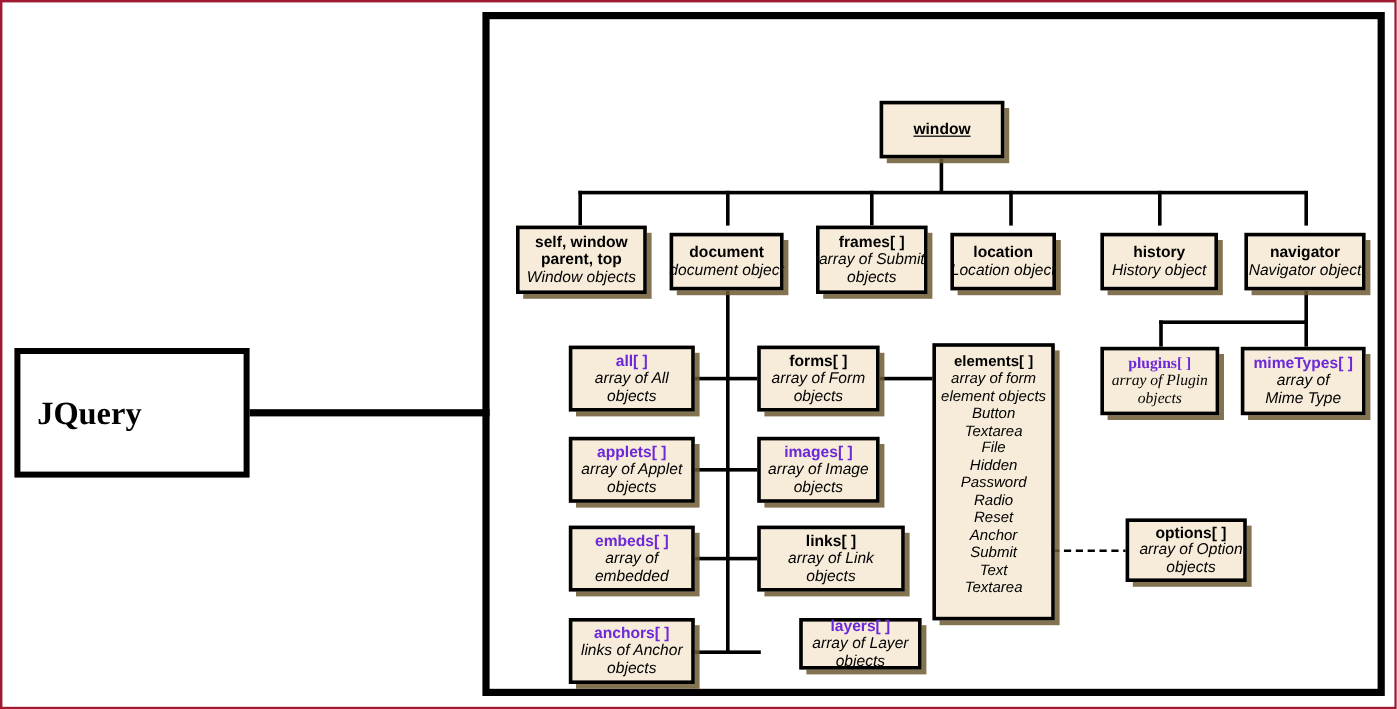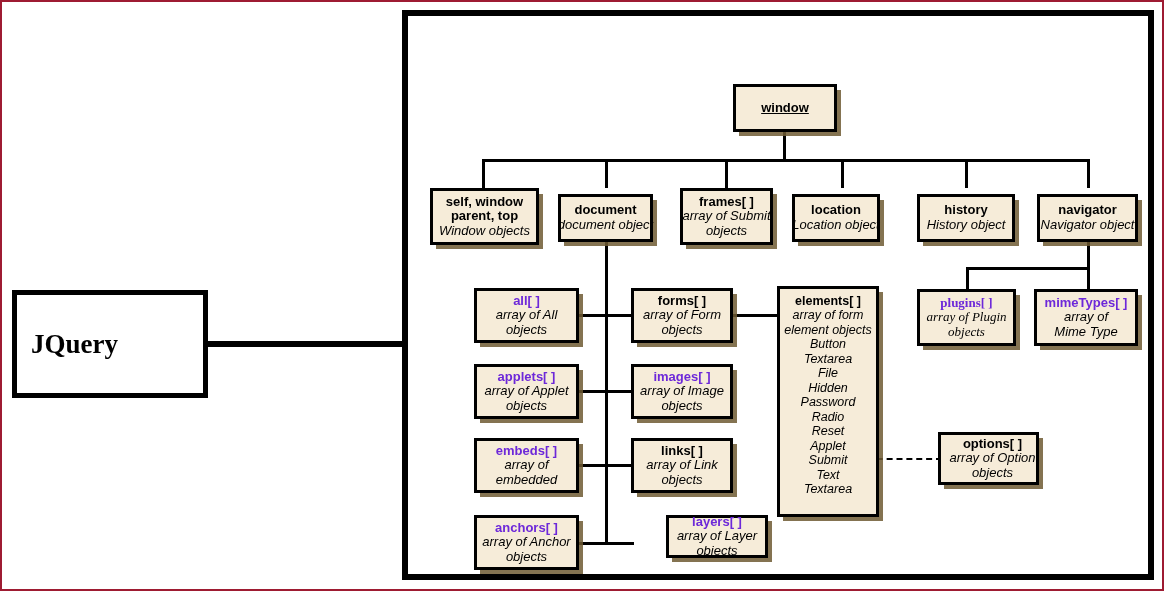--- a/index.html
+++ b/index.html
@@ -231,37 +231,37 @@
   </div>
 
   <div class="node" style="left:472px; top:436px; width:105px; height:55px;">
     <span class="t blue">embeds[ ]</span>
     <span class="d">array of</span>
     <span class="d">embedded</span>
   </div>
 
   <div class="node" style="left:472px; top:513px; width:105px; height:55px;">
     <span class="t blue">anchors[ ]</span>
-    <span class="d">array of Anchor</span>
+    <span class="d">links of Anchor</span>
     <span class="d">objects</span>
   </div>
 
   <div class="node" style="left:629px; top:286px; width:102px; height:55px;">
     <span class="t">forms[ ]</span>
     <span class="d">array of Form</span>
     <span class="d">objects</span>
   </div>
 
   <div class="node" style="left:629px; top:362px; width:102px; height:55px;">
     <span class="t blue">images[ ]</span>
     <span class="d">array of Image</span>
     <span class="d">objects</span>
   </div>
 
-  <div class="node" style="left:629px; top:436px; width:102px; height:55px;">
+  <div class="node" style="left:629px; top:436px; width:123px; height:55px;">
     <span class="t">links[ ]</span>
     <span class="d">array of Link</span>
     <span class="d">objects</span>
   </div>
 
   <div class="node" style="left:664px; top:513px; width:102px; height:43px;align-items:center;">
     <span class="t blue">layers[ ]</span>
     <span class="d">array of Layer</span>
     <span class="d">objects</span>
   </div>
@@ -270,21 +270,21 @@
     <span class="t">elements[ ]</span>
     <span class="d">array of form</span>
     <span class="d">element objects</span>
     <span class="d">Button</span>
     <span class="d">Textarea</span>
     <span class="d">File</span>
     <span class="d">Hidden</span>
     <span class="d">Password</span>
     <span class="d">Radio</span>
     <span class="d">Reset</span>
-    <span class="d">Applet</span>
+    <span class="d">Anchor</span>
     <span class="d">Submit</span>
     <span class="d">Text</span>
     <span class="d">Textarea</span>
   </div>
 
   <div class="dashed-h" style="left:855px; top:456px; width:85px;"></div>
 
   <div class="node" style="left:936px; top:430px; width:101px; height:53px;padding-left:12px;">
     <span class="t">options[ ]</span>
     <span class="d">array of Option</span>

